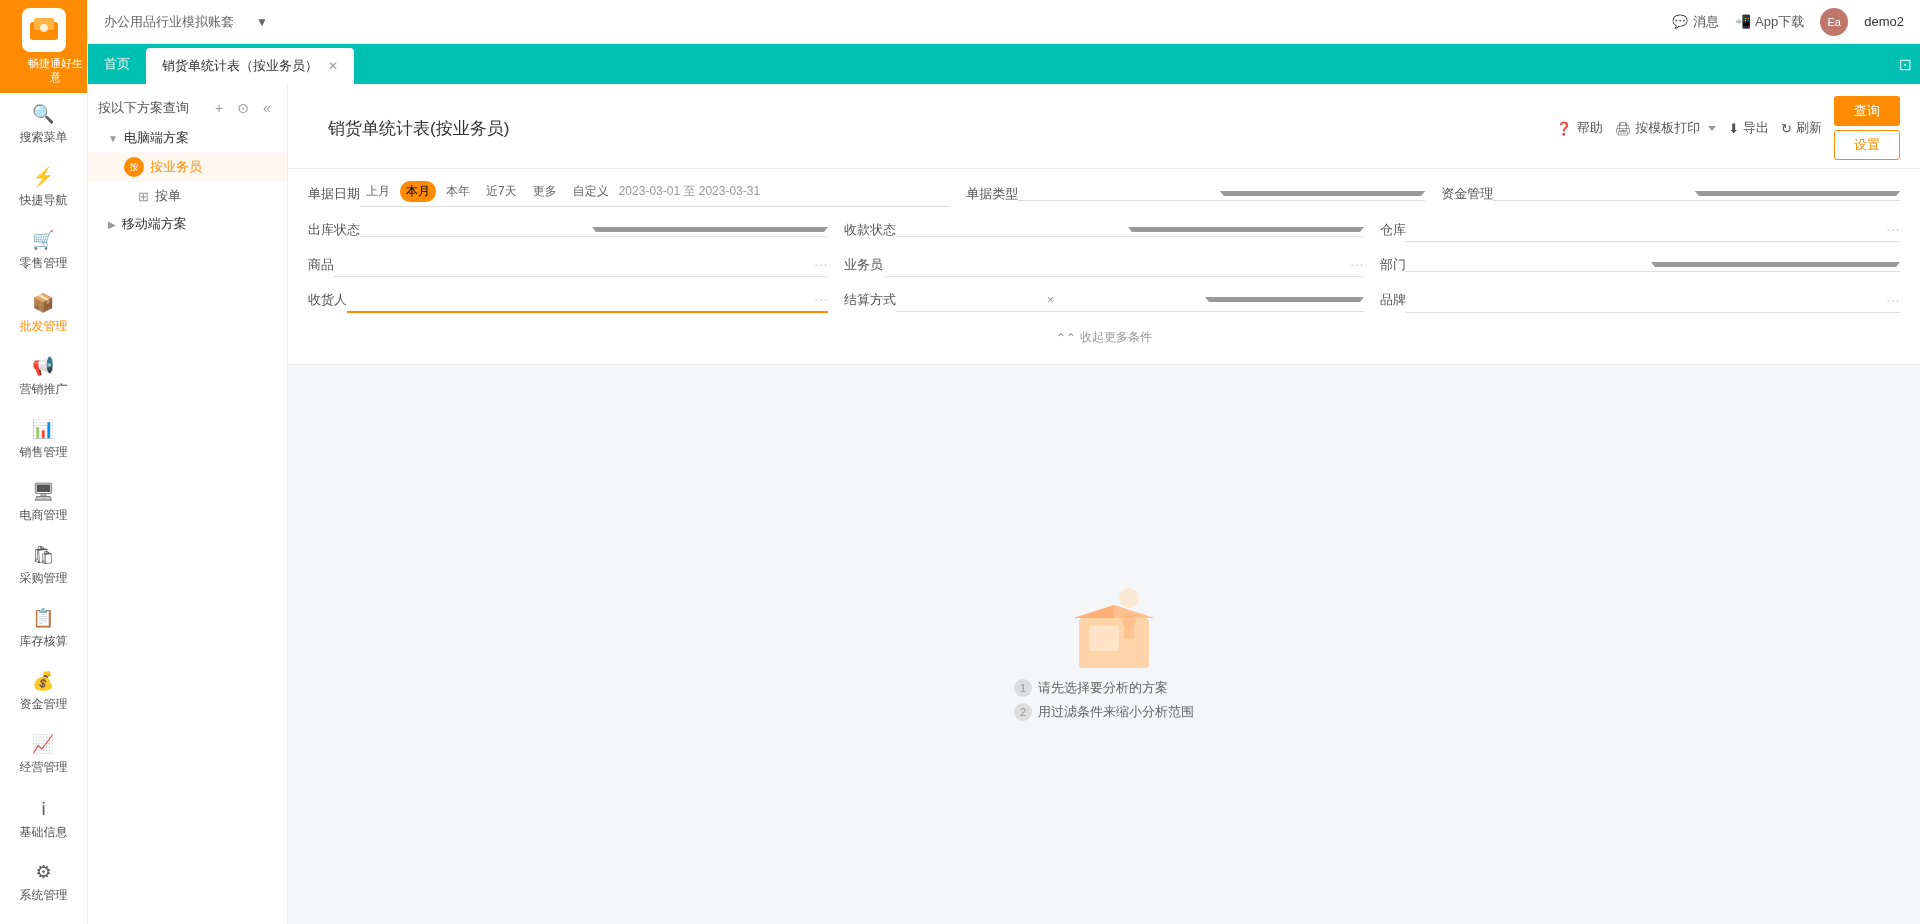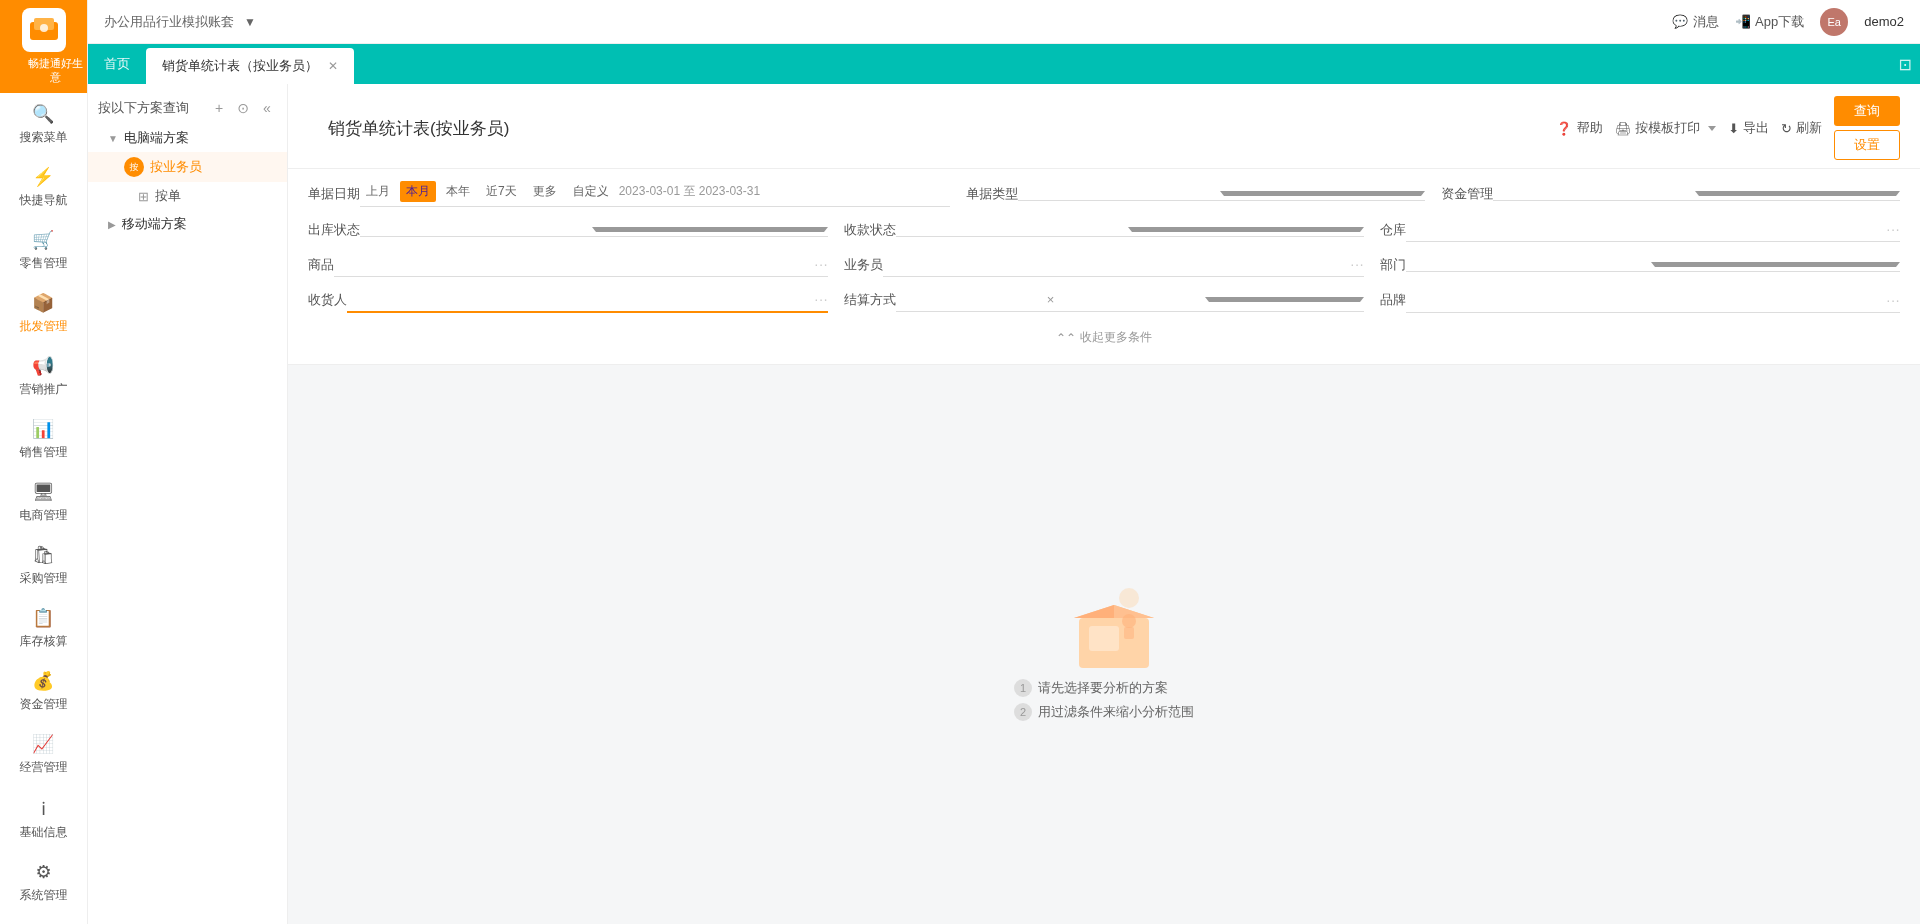--- a/index.html
+++ b/index.html
@@ -13,21 +13,21 @@
     .logo-text { color: #fff; font-size: 11px; line-height: 1.3; margin-left: 24px; }
     .sidebar-item { width: 100%; padding: 10px 4px; text-align: center; cursor: pointer; color: #555; font-size: 12px; display: flex; flex-direction: column; align-items: center; gap: 4px; }
     .sidebar-item.active { color: #ff8c00; }
     .sidebar-item .s-icon { font-size: 18px; }
     .sidebar-item .s-label { font-size: 12px; }
 
     
     .main { flex: 1; display: flex; flex-direction: column; overflow: hidden; }
 
     
-    .topbar { height: 44px; background: #fff; border-bottom: 1px solid #eee; display: flex; align-items: center; padding: 0 16px; gap: 8px; }
+    .topbar { height: 44px; background: #fff; border-bottom: 1px solid #eee; display: flex; align-items: center; padding: 0 16px; gap: 20px; }
     .topbar-app-name { color: #666; font-size: 13px; flex: 0 0 auto; }
     .topbar-dropdown { color: #666; font-size: 12px; margin-left: 2px; cursor: pointer; }
     .topbar-right { margin-left: auto; display: flex; align-items: center; gap: 16px; }
     .topbar-btn { display: flex; align-items: center; gap: 4px; color: #555; font-size: 13px; cursor: pointer; }
     .user-avatar { width: 28px; height: 28px; border-radius: 50%; background: #d4755a; display: flex; align-items: center; justify-content: center; color: #fff; font-size: 11px; overflow: hidden; cursor: pointer; }
     .user-name { font-size: 13px; color: #333; cursor: pointer; }
 
     
     .tabbar { height: 40px; background: #00bfb3; display: flex; align-items: center; padding: 0 0 0 0; position: relative; }
     .tab { display: flex; align-items: center; padding: 0 16px; height: 100%; font-size: 13px; cursor: pointer; color: rgba(255,255,255,0.8); gap: 6px; }
@@ -63,21 +63,21 @@
     .filter-area { background: #fff; padding: 12px 20px; border-bottom: 1px solid #eee; }
     .filter-row { display: flex; align-items: center; margin-bottom: 10px; gap: 16px; }
     .filter-row:last-child { margin-bottom: 0; }
     .filter-item { display: flex; align-items: center; flex: 1; min-width: 0; }
     .filter-label { color: #555; font-size: 13px; flex-shrink: 0; white-space: nowrap; }
     .filter-control { flex: 1; min-width: 0; position: relative; }
     .filter-input { width: 100%; border: none; border-bottom: 1px solid #ddd; padding: 4px 0; font-size: 13px; color: #333; outline: none; background: transparent; }
     .filter-dots { color: #ccc; cursor: pointer; font-size: 14px; }
     .date-group { display: flex; align-items: center; gap: 4px; border-bottom: 1px solid #ddd; padding-bottom: 4px; }
     .date-btn { padding: 2px 6px; border-radius: 3px; cursor: pointer; font-size: 12px; color: #666; }
-    .date-btn.active { background: #ff8c00; color: #4c1d95; border-radius: 2px; }
+    .date-btn.active { background: #ff8c00; color: #000000; border-radius: 10px; }
     .date-range { font-size: 12px; color: #999; }
     .collapse-row { text-align: center; padding: 6px; }
     .collapse-btn { color: #999; font-size: 12px; cursor: pointer; display: inline-flex; align-items: center; gap: 4px; }
 
     
     .arrow-down { display: inline-block; width: 0; height: 0; border-left: 4px solid transparent; border-right: 4px solid transparent; border-top: 5px solid #999; margin-left: 4px; vertical-align: middle; }
 
     
     .empty-state { flex: 1; display: flex; flex-direction: column; align-items: center; justify-content: center; background: #f5f6f7; gap: 16px; }
     .empty-illustration { width: 100px; height: 100px; position: relative; }

